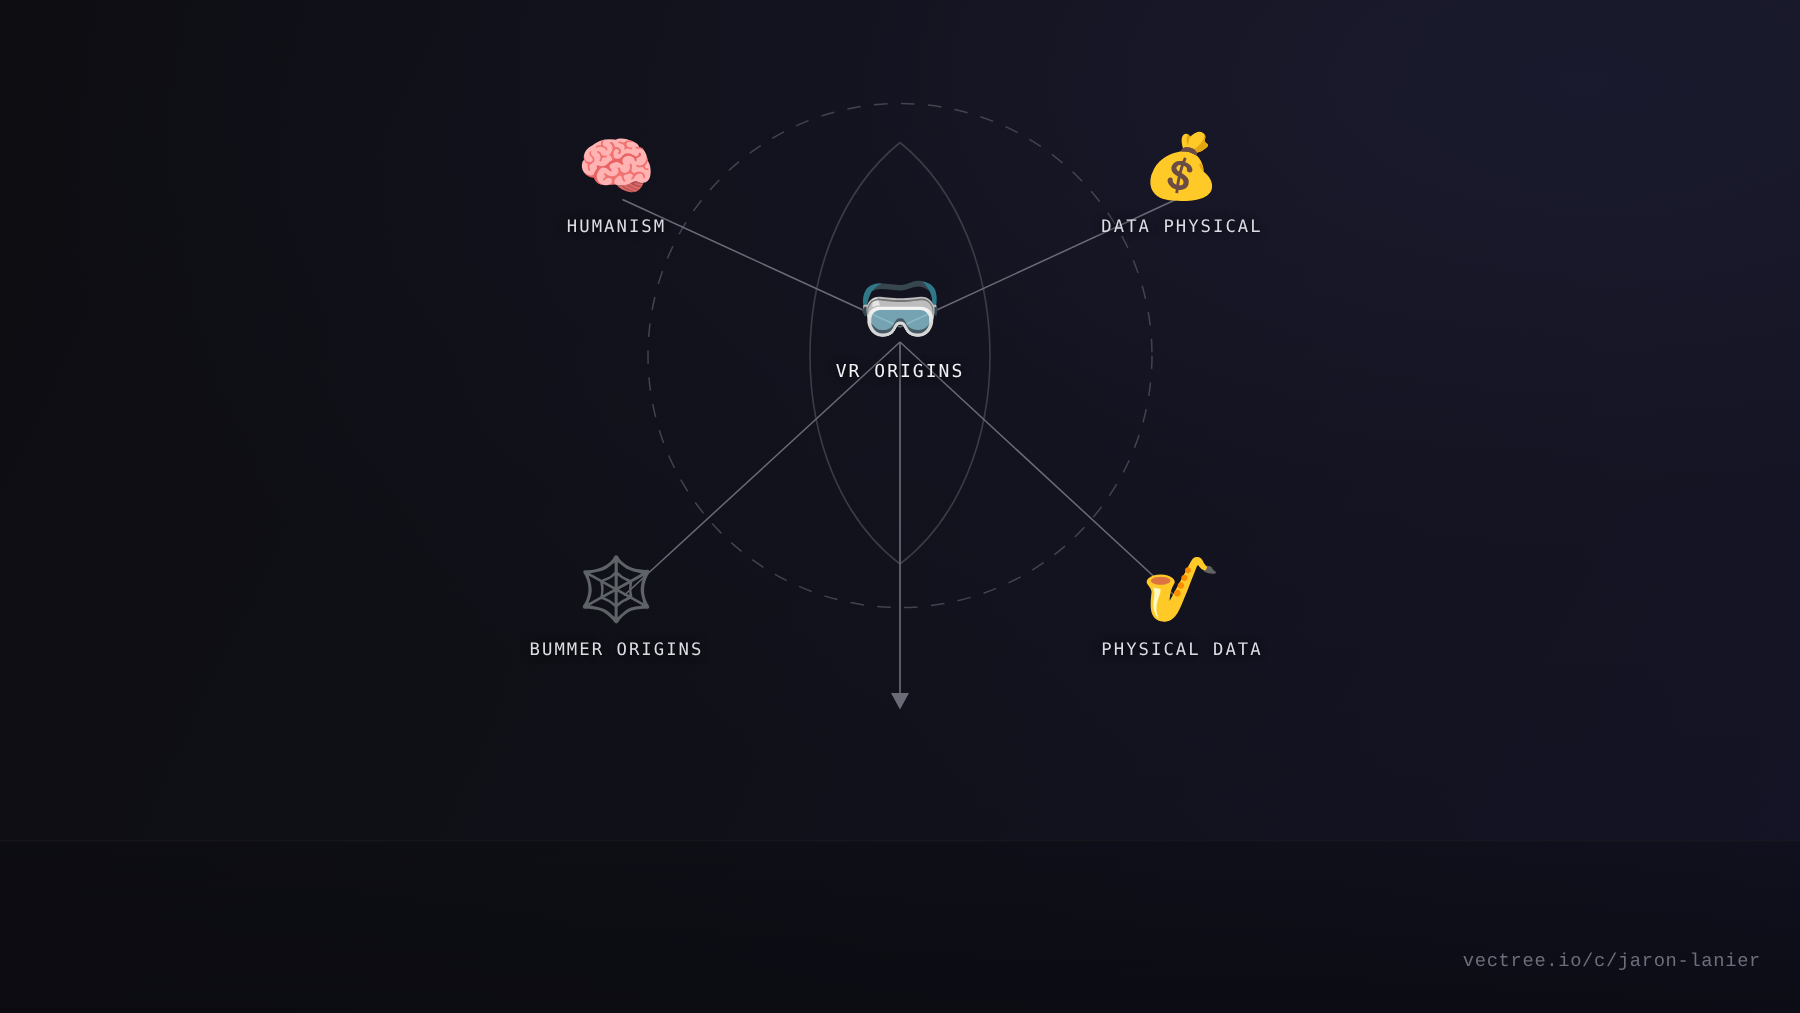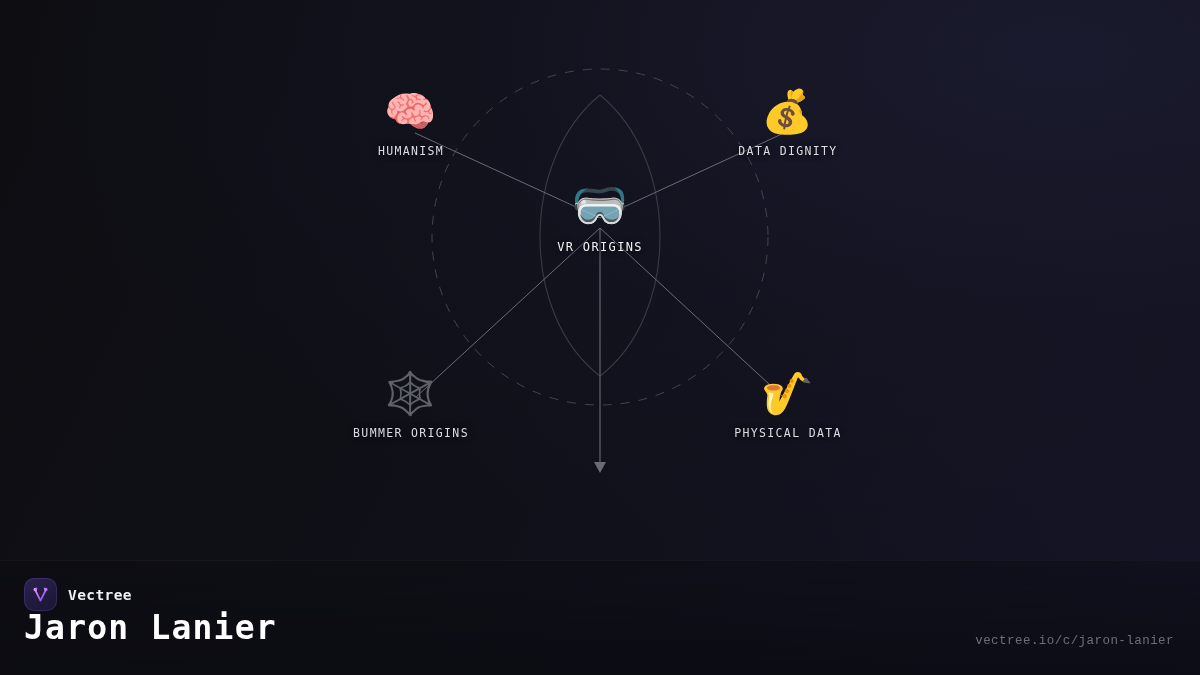--- a/index.html
+++ b/index.html
@@ -135,51 +135,33 @@
     <span class="node-label">VR ORIGINS</span>
   </div>
 
   <div class="node leaf" style="left:411px; top:124px;">
     <span class="node-emoji">🧠</span>
     <span class="node-label">HUMANISM</span>
   </div>
 
   <div class="node leaf" style="left:788px; top:124px;">
     <span class="node-emoji">💰</span>
-    <span class="node-label">DATA DIGNITY</span>
+    <span class="node-label">DATA PHYSICAL</span>
   </div>
 
   <div class="node leaf" style="left:411px; top:406px;">
     <span class="node-emoji">🕸️</span>
     <span class="node-label">BUMMER ORIGINS</span>
   </div>
 
   <div class="node leaf" style="left:788px; top:406px;">
     <span class="node-emoji">🎷</span>
     <span class="node-label">PHYSICAL DATA</span>
   </div>
 
   <div id="footer">
 
-    <div id="brand-row">
-      <span id="logo-mark">
-        <svg width="21" height="21" viewBox="0 0 24 24">
-          <defs>
-            <linearGradient id="vg" x1="0" y1="0" x2="1" y2="1">
-              <stop offset="0%" stop-color="#d98cff"></stop>
-              <stop offset="100%" stop-color="#7a4bdd"></stop>
-            </linearGradient>
-          </defs>
-          <path d="M6 7 L12 19 L18 7" fill="none" stroke="url(#vg)" stroke-width="2.1" stroke-linecap="round" stroke-linejoin="round"></path>
-          <circle cx="6" cy="6.4" r="2.0" fill="#e59cff"></circle>
-          <circle cx="18" cy="6.4" r="2.0" fill="#c07aff"></circle>
-          <path d="M6 6.4 L7.8 4.6 M18 6.4 L16.2 4.6" stroke="#b07bff" stroke-width="1.2" stroke-linecap="round"></path>
-        </svg>
-      </span>
-      <span id="brand-name">Vectree</span>
-    </div>
 
-    <h1 id="page-title">Jaron Lanier</h1>
 
     <span id="footer-url">vectree.io/c/jaron-lanier</span>
   </div>
 
 </div>
 
 </body></html>

